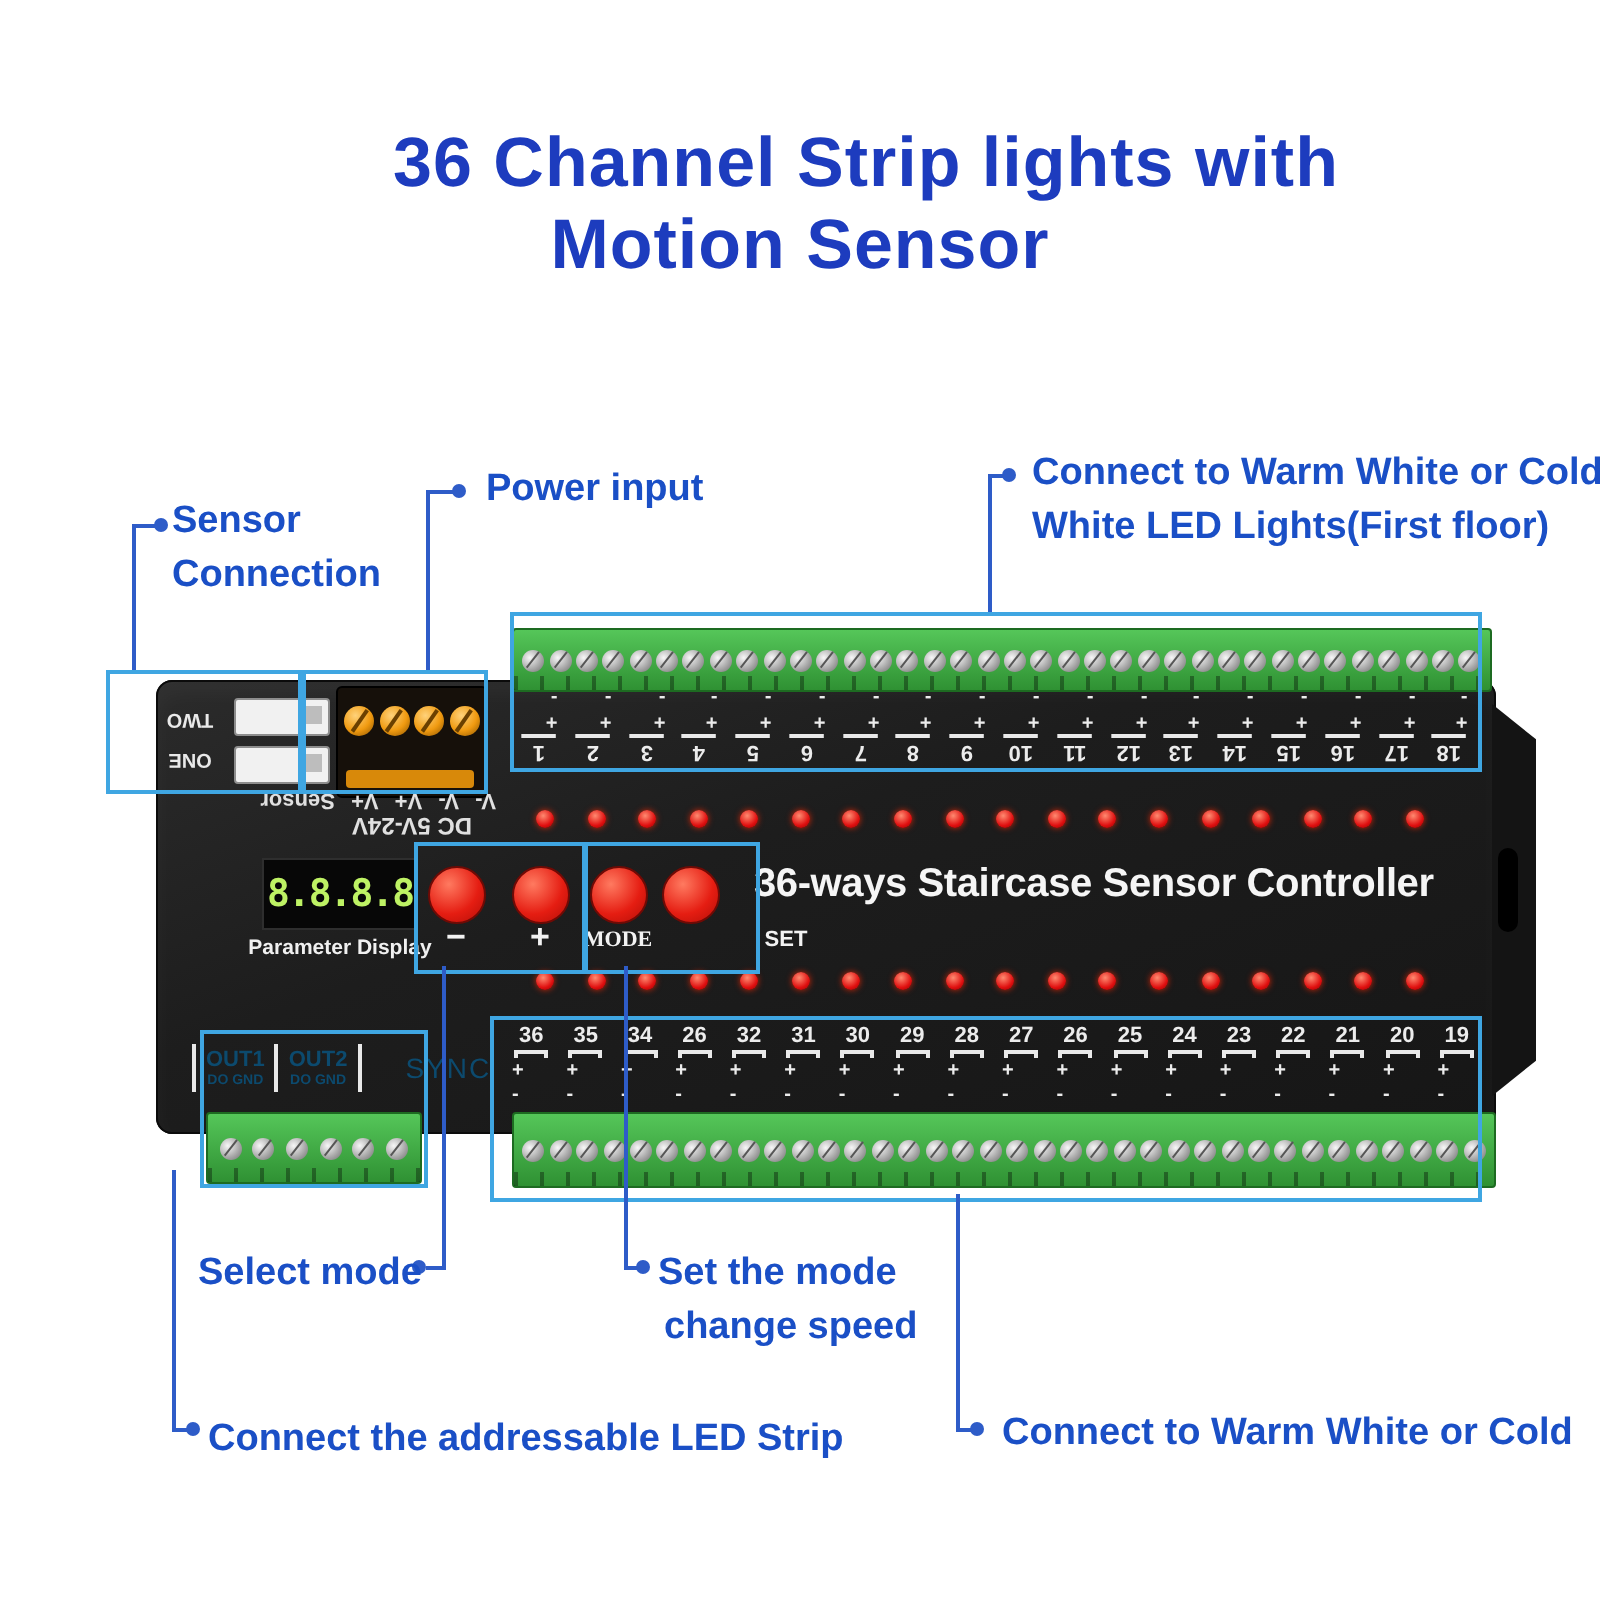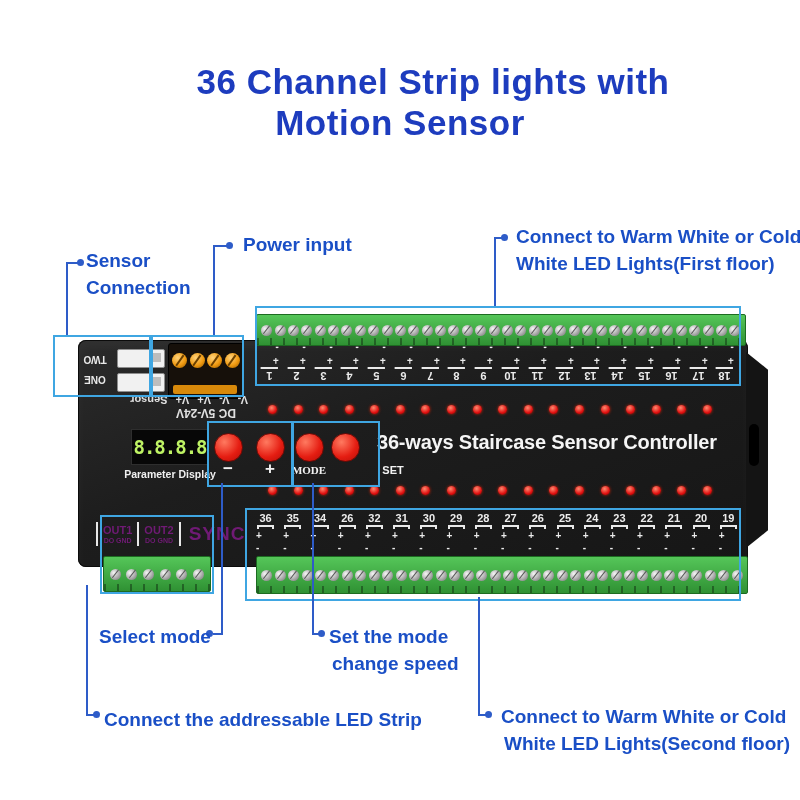--- a/index.html
+++ b/index.html
@@ -83,26 +83,26 @@
   
   .ch-row{position:absolute;display:flex;}
   .ch-cell{flex:1 1 0;display:flex;flex-direction:column;align-items:center;color:#ececec;}
   .ch-cell.rot{transform:rotate(180deg);}
   .ch-num{font-size:11px;font-weight:700;line-height:12px;}
   .ch-brk{width:13px;height:7px;border:2px solid #e9e9e9;border-bottom:none;margin-top:1px;}
   .ch-pol{font-size:10px;font-weight:700;letter-spacing:4px;line-height:12px;margin-top:1px;padding-left:4px;}
 
   
   #out-block{position:absolute;left:96px;top:517px;height:34px;display:flex;align-items:center;
-    gap:5px;color:#701a75;}
+    gap:5px;color:#0c4a6e;}
   .vbar{width:2px;height:24px;background:#e8e8e8;}
   .outcol{display:flex;flex-direction:column;align-items:center;}
   .out-main{font-size:11px;font-weight:700;line-height:12px;}
   .out-sub{font-size:7px;font-weight:700;line-height:9px;}
-  #sync-label{font-size:19px;font-weight:700;letter-spacing:1px;margin-left:3px;}
+  #sync-label{font-size:14px;font-weight:400;letter-spacing:1px;margin-left:17px;}
 </style>
 </head>
 <body>
 
 <div class="canvas">
 
   <div class="title-line" style="top:62px;padding-left:33px;">36 Channel Strip lights with</div>
   <div class="title-line" style="top:103px;">Motion Sensor</div>
 
   <div id="device-body"></div>
@@ -515,15 +515,14 @@
   <div class="co" style="left:516px;top:253px;">White LED Lights(First floor)</div>
 
   <div class="co" style="left:99px;top:626px;">Select mode</div>
 
   <div class="co" style="left:329px;top:626px;">Set the mode</div>
   <div class="co" style="left:332px;top:653px;">change speed</div>
 
   <div class="co" style="left:104px;top:709px;">Connect the addressable LED Strip</div>
 
   <div class="co" style="left:501px;top:706px;">Connect to Warm White or Cold</div>
-  <div class="co" style="left:504px;top:733px;">White LED Lights(Second floor)</div>
 
 </div>
 
 </body></html>

